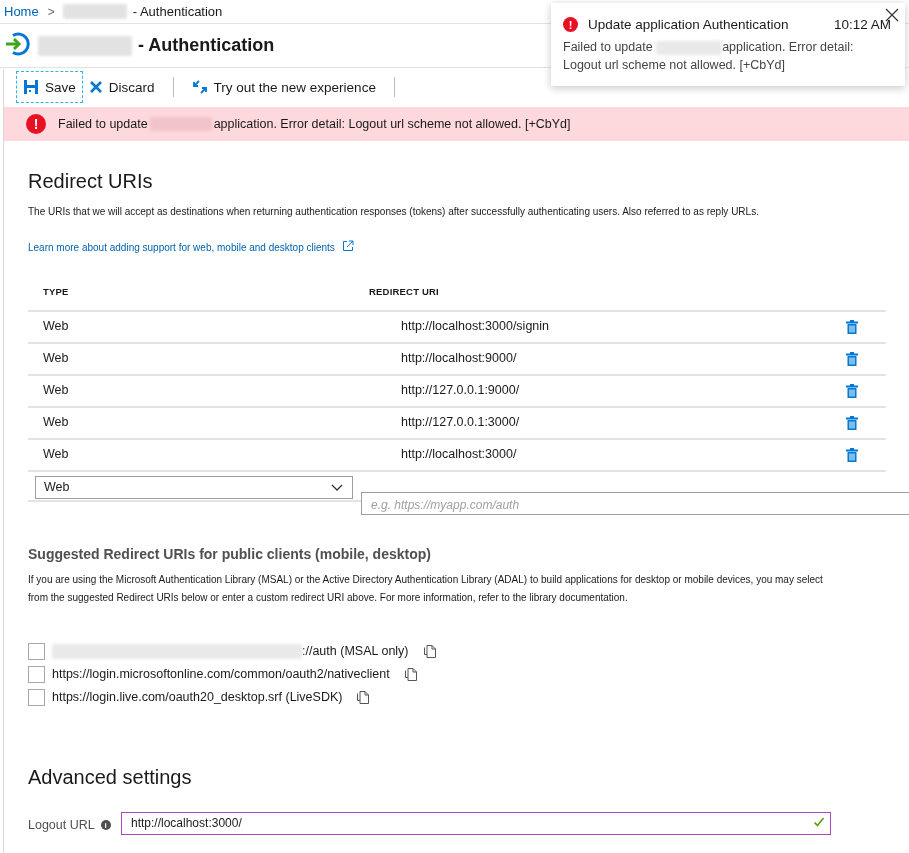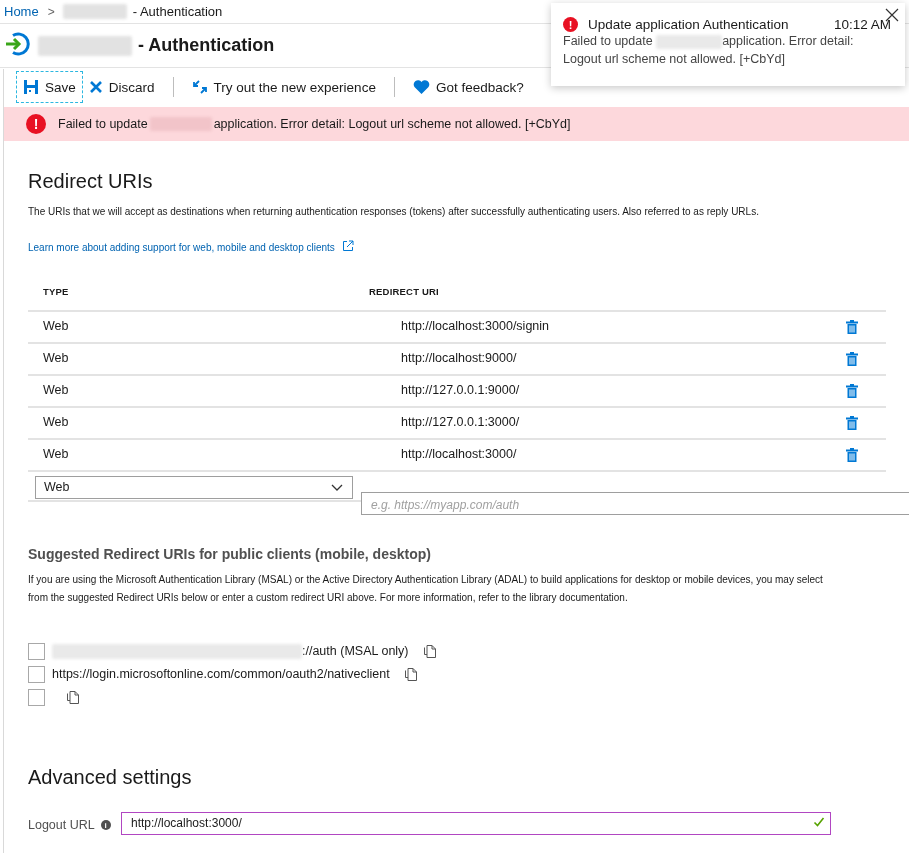--- a/index.html
+++ b/index.html
@@ -32,21 +32,21 @@
   .err-banner .blur { width: 62px; height: 14px; margin: 0 2px; background: #f2c4c9; }
   .err-icon { width: 20px; height: 20px; border-radius: 50%; background: #e81123; color: #fff; font-weight: bold; font-size: 14px; display: flex; align-items: center; justify-content: center; margin-right: 12px; }
 
   
   .toast { position: absolute; left: 551px; top: 3px; width: 354px; height: 83px; background: #fff; box-shadow: 0 2px 8px rgba(0,0,0,0.22); z-index: 10; padding: 14px 10px 0 12px; }
   .toast-head { display: flex; align-items: center; }
   .toast-err-icon { width: 15px; height: 15px; border-radius: 50%; background: #e81123; color: #fff; font-size: 11px; font-weight: bold; display: flex; align-items: center; justify-content: center; margin-right: 10px; }
   .toast-title { font-size: 13.5px; color: #1a1a1a; flex: 1; }
   .toast-time { font-size: 13.5px; color: #1a1a1a; margin-right: 4px; }
   .toast-close { position: absolute; right: 6px; top: 5px; width: 14px; height: 14px; cursor: pointer; }
-  .toast-body { font-size: 12.5px; line-height: 18px; color: #444; padding-left: 0; }
+  .toast-body { margin-top: 6px; font-size: 12.5px; line-height: 18px; color: #444; padding-left: 0; }
   .toast-body .blur { width: 66px; height: 14px; vertical-align: middle; background: #e9e9e9; }
 
   
   .content { position: absolute; left: 24px; top: 0; width: 864px; }
   h2.section { position: absolute; font-size: 20px; font-weight: normal; color: #1a1a1a; }
   .desc { position: absolute; font-size: 10px; line-height: 18px; color: #1a1a1a; }
   .link { color: #0063b1; cursor: pointer; }
 
   
   .uri-table { position: absolute; left: 0; top: 205px; width: 858px; }
@@ -134,26 +134,20 @@
     </div>
     <div class="tb-sep"></div>
     <div class="tb-btn">
       <svg width="16" height="16" viewBox="0 0 16 16">
         <path d="M7 2 L2 7 M2 3 L2 7 L6 7" fill="none" stroke="#0078d4" stroke-width="1.8"></path>
         <path d="M9 14 L14 9 M14 13 L14 9 L10 9" fill="none" stroke="#0078d4" stroke-width="1.8"></path>
       </svg>
       <span>Try out the new experience</span>
     </div>
     <div class="tb-sep"></div>
-    <div class="tb-btn">
-      <svg width="17" height="15" viewBox="0 0 17 15">
-        <path d="M8.5 14 L1.5 7 A4 4 0 0 1 8.5 2 A4 4 0 0 1 15.5 7 Z" fill="#0078d4"></path>
-      </svg>
-      <span>Got feedback?</span>
-    </div>
   </div>
 
   <div class="err-banner">
     <span class="err-icon">!</span>
     <span>Failed to update</span>
     <span class="blur"></span>
     <span>application. Error detail: Logout url scheme not allowed. [+CbYd]</span>
   </div>
 
   <div class="content">
@@ -258,20 +252,21 @@
     <div class="sugg-item" style="top:596px;">
       <span class="cb"></span>
       <span>https://login.microsoftonline.com/common/oauth2/nativeclient</span>
       <svg class="copy" width="14" height="15" viewBox="0 0 14 15">
           <path d="M4 1.5 H9 L12.5 5 V13.5 H4 Z M9 1.5 V5 H12.5" fill="none" stroke="#555" stroke-width="1"></path>
           <path d="M1.5 3.5 V10.5 H4" fill="none" stroke="#555" stroke-width="1"></path>
         </svg>
     </div>
     <div class="sugg-item" style="top:619px;">
       <span class="cb"></span>
+      <span>https://login.live.com/oauth20_desktop.srf (LiveSDK)</span>
       <svg class="copy" width="14" height="15" viewBox="0 0 14 15">
           <path d="M4 1.5 H9 L12.5 5 V13.5 H4 Z M9 1.5 V5 H12.5" fill="none" stroke="#555" stroke-width="1"></path>
           <path d="M1.5 3.5 V10.5 H4" fill="none" stroke="#555" stroke-width="1"></path>
         </svg>
     </div>
 
     <h2 class="section" style="left:0;top:697px;">Advanced settings</h2>
     <div class="logout-label">
       <span>Logout URL</span>
       <span class="info-icon">i</span>

